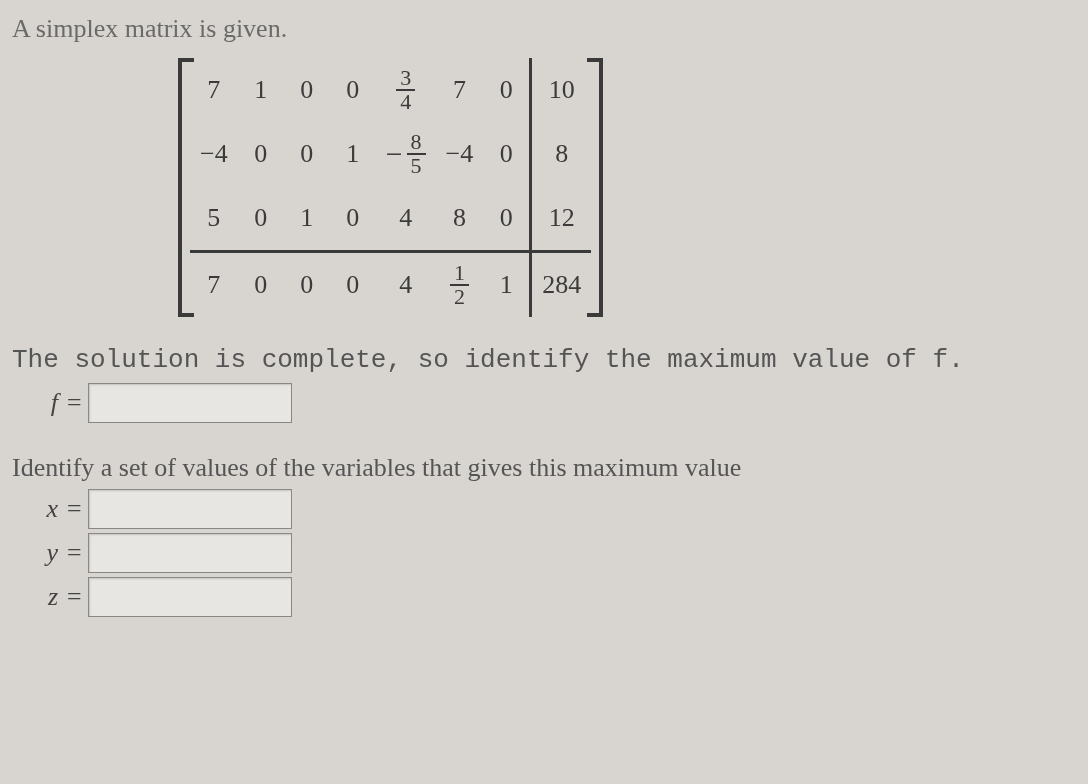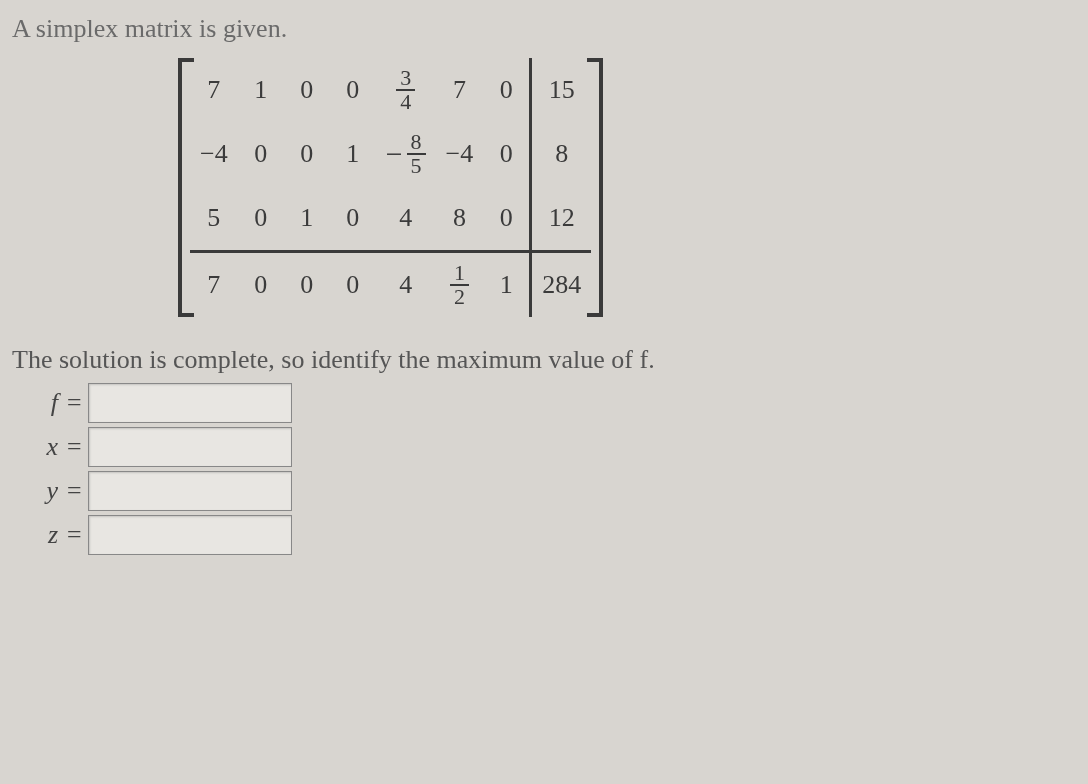--- a/index.html
+++ b/index.html
@@ -17,20 +17,21 @@
   }
   .prompt-line {
     font-size: 26px;
     color: #6a6a6a;
     margin: 6px 8px 14px 0;
   }
   .prompt-line2 {
     font-size: 26px;
     color: #555;
     margin: 28px 0 8px 0;
+    font-family: Liberation Mono, monospace;
   }
   .question {
     font-size: 26px;
     color: #555;
     margin: 30px 0 6px 0;
   }
   .eq-row {
     display: flex;
     align-items: center;
     font-size: 26px;
@@ -149,21 +150,21 @@
         <td>0</td>
         <td>
           <span class="frac">
                 <span class="num">3</span>
                 <span class="bar"></span>
                 <span class="den">4</span>
               </span>
         </td>
         <td>7</td>
         <td>0</td>
-        <td class="augbar red">15</td>
+        <td class="augbar red">10</td>
       </tr>
       <tr>
         <td class="red">−4</td>
         <td>0</td>
         <td>0</td>
         <td>1</td>
         <td>
           <span class="negfrac">
                 <span class="minus">−</span>
                 <span class="frac">
@@ -211,20 +212,21 @@
       </div>
   </div>
 
   <div class="prompt-line2">The solution is complete, so identify the maximum value of f.</div>
   <div class="eq-row">
     <span class="var">f</span>
     <span class="eqsign">=</span>
     <input class="answer" type="text" style="">
   </div>
 
+  <div class="question">Identify a set of values of the variables that gives this maximum value</div>
   <div class="eq-row">
     <span class="var">x</span>
     <span class="eqsign">=</span>
     <input class="answer" type="text" style="">
   </div>
   <div class="eq-row">
     <span class="var">y</span>
     <span class="eqsign">=</span>
     <input class="answer" type="text" style="">
   </div>

